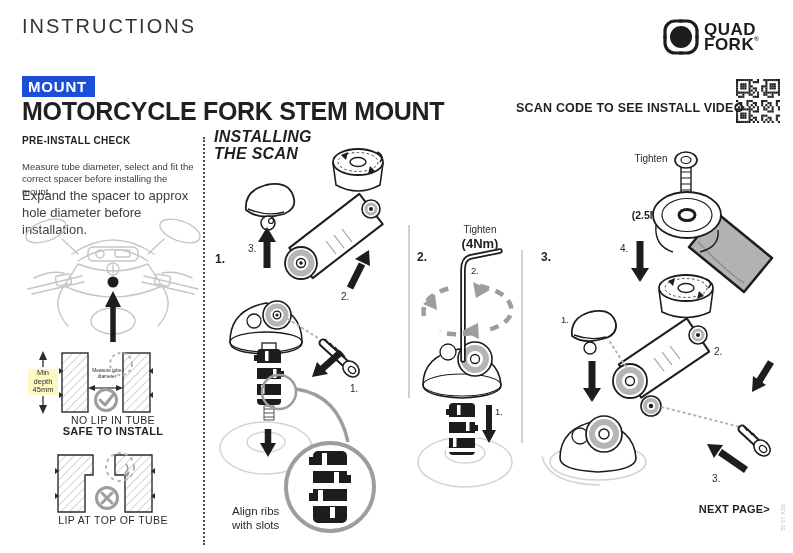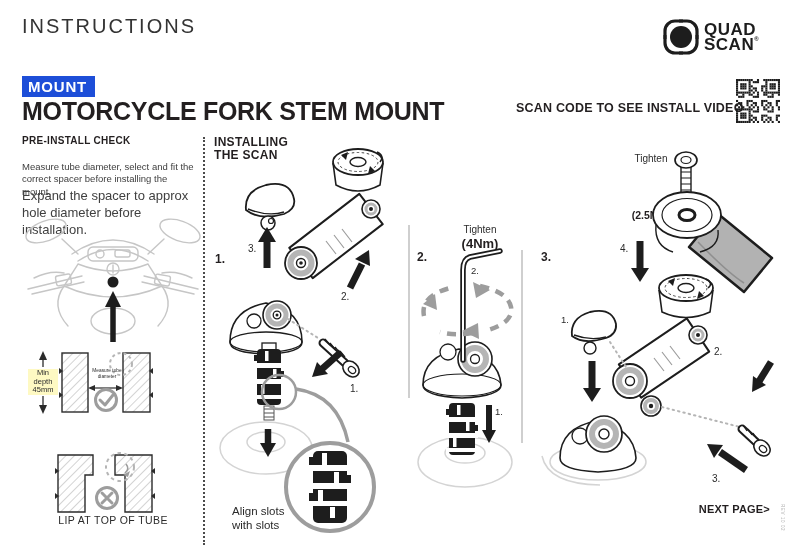--- a/index.html
+++ b/index.html
@@ -27,21 +27,21 @@
     <svg width="38" height="38" viewBox="0 0 38 38">
       <rect x="3" y="3" width="32" height="32" rx="10" fill="#fff" stroke="#1d1d1d" stroke-width="3.2"></rect>
       <rect x="17" y="1.5" width="4" height="3" fill="#1d1d1d"></rect>
       <rect x="17" y="33.5" width="4" height="3" fill="#1d1d1d"></rect>
       <rect x="1.5" y="17" width="3" height="4" fill="#1d1d1d"></rect>
       <rect x="33.5" y="17" width="3" height="4" fill="#1d1d1d"></rect>
       <circle cx="19" cy="19" r="11" fill="#1d1d1d"></circle>
     </svg>
     <div style="font-weight:800;font-size:17px;line-height:.9;letter-spacing:.5px;color:#1d1d1d;">
       <div>QUAD</div>
-      <div><span>SCAN</span><span style="font-size:6px;vertical-align:top;">®</span></div>
+      <div><span>FORK</span><span style="font-size:6px;vertical-align:top;">®</span></div>
     </div>
   </div>
 
   <div class="abs" style="left:22px;top:76px;background:#1d4ed8;color:#fff;font-weight:800;font-size:15px;letter-spacing:.8px;padding:2px 8px 2px 6px;">MOUNT</div>
   <div class="abs" style="left:22px;top:97px;font-weight:800;font-size:25px;letter-spacing:-.3px;color:#231f20;">MOTORCYCLE FORK STEM MOUNT</div>
   <div class="abs" style="left:516px;top:101px;font-weight:800;font-size:12.5px;letter-spacing:.2px;color:#231f20;">SCAN CODE TO SEE INSTALL VIDEO</div>
   <svg id="qr-svg" class="abs" style="left:736px;top:79px;" width="44" height="44" viewBox="0 0 42 42">
       <rect x="0" y="0" width="2" height="2" fill="#1d1d1d"></rect>
       <rect x="2" y="0" width="2" height="2" fill="#1d1d1d"></rect>
       <rect x="4" y="0" width="2" height="2" fill="#1d1d1d"></rect>
@@ -314,39 +314,41 @@
   </svg>
   <div class="abs" style="left:28px;top:369px;width:30px;font-size:7.5px;line-height:1.15;text-align:center;color:#2b2b2b;background:#fef9c3;">
     <div>Min</div>
     <div>depth</div>
     <div>45mm</div>
   </div>
   <div class="abs" style="left:89px;top:368px;width:36px;font-size:4.8px;line-height:1.15;text-align:center;color:#2b2b2b;">
     <div>Measure tube</div>
     <div>diameter</div>
   </div>
+  <div class="abs cap1" style="left:20px;top:414px;">NO LIP IN TUBE</div>
+  <div class="abs cap2" style="left:20px;top:425px;">SAFE TO INSTALL</div>
 
   <svg class="abs" style="left:20px;top:450px;" width="186" height="64" viewBox="0 0 186 64">
     <polygon points="38,5 73,5 73,25 65,25 65,62 38,62" fill="url(#hatchA)" stroke="#2b2b2b" stroke-width="1.4"></polygon>
     <polygon points="95,5 132,5 132,62 105,62 105,25 95,25" fill="url(#hatchA)" stroke="#2b2b2b" stroke-width="1.4"></polygon>
     <circle cx="100" cy="17" r="14" fill="none" stroke="#b5b5b5" stroke-width="2" stroke-dasharray="3.5 3.5"></circle>
     <path d="M106,14 q4,5 -1,9" fill="none" stroke="#9d9d9d" stroke-width="1.6"></path>
     <polygon points="103,25 110,21 108,27" fill="#9d9d9d"></polygon>
     <polygon points="35,18 39,21 35,24" fill="#2b2b2b"></polygon>
     <polygon points="35,43 39,46 35,49" fill="#2b2b2b"></polygon>
     <polygon points="135,18 131,21 135,24" fill="#2b2b2b"></polygon>
     <polygon points="135,43 131,46 135,49" fill="#2b2b2b"></polygon>
     <g>
       <circle cx="87" cy="48" r="10.5" fill="#fff" stroke="#9d9d9d" stroke-width="3"></circle>
       <path d="M82,43 L92,53 M92,43 L82,53" stroke="#9d9d9d" stroke-width="3" stroke-linecap="round"></path>
     </g>
   </svg>
   <div class="abs cap1" style="left:20px;top:514px;">LIP AT TOP OF TUBE</div>
 
-  <div class="abs b" style="left:214px;top:136px;font-size:12px;letter-spacing:.3px;line-height:1.05;">
+  <div class="abs b" style="left:214px;top:129px;font-size:16px;letter-spacing:.3px;line-height:1.05;font-style:italic;">
     <div>INSTALLING</div>
     <div>THE SCAN</div>
   </div>
 
   <svg class="abs" style="left:210px;top:135px;" width="198" height="418" viewBox="0 0 198 418">
 
     <ellipse cx="56" cy="313" rx="46" ry="26" fill="none" stroke="#d4d4d4" stroke-width="1.5"></ellipse>
     <ellipse cx="56" cy="307" rx="19" ry="10" fill="none" stroke="#d4d4d4" stroke-width="1.5"></ellipse>
 
     <g>
@@ -439,21 +441,21 @@
       <rect x="137" y="340" width="4" height="8" fill="#1d1d1d"></rect>
       <rect x="99" y="358" width="4" height="8" fill="#1d1d1d"></rect>
     </g>
   </svg>
 
   <div class="abs num" style="left:215px;top:252px;">1.</div>
   <div class="abs sub" style="left:248px;top:243px;">3.</div>
   <div class="abs sub" style="left:341px;top:291px;">2.</div>
   <div class="abs sub" style="left:350px;top:383px;">1.</div>
   <div class="abs note" style="left:232px;top:505px;line-height:1.2;">
-    <div>Align slots</div>
+    <div>Align ribs</div>
     <div>with slots</div>
   </div>
 
   <div class="abs" style="left:440px;top:224px;width:80px;text-align:center;font-size:10px;color:#2b2b2b;">Tighten</div>
   <div class="abs b" style="left:440px;top:236px;width:80px;text-align:center;font-size:13px;">(4Nm)</div>
   <div class="abs num" style="left:417px;top:250px;">2.</div>
 
   <svg class="abs" style="left:410px;top:200px;" width="112" height="353" viewBox="0 0 112 353">
     <ellipse cx="55" cy="262" rx="47" ry="25" fill="none" stroke="#d4d4d4" stroke-width="1.5"></ellipse>
     <ellipse cx="55" cy="253" rx="20" ry="10" fill="none" stroke="#d4d4d4" stroke-width="1.5"></ellipse>

